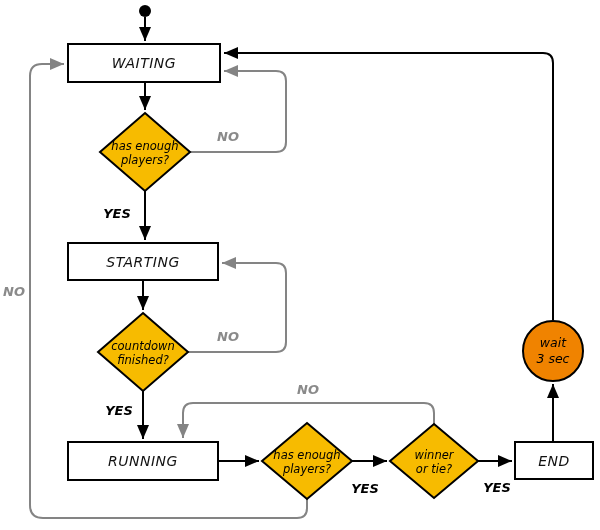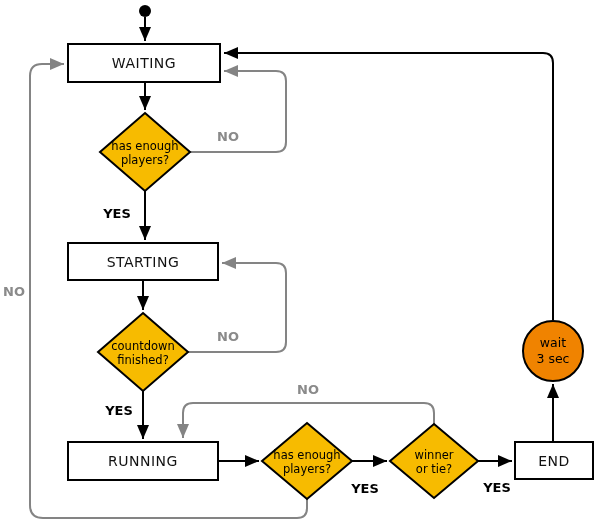--- a/index.html
+++ b/index.html
@@ -7,20 +7,21 @@
     padding: 0;
     background: #ffffff;
     font-family: "DejaVu Sans", "Liberation Sans", sans-serif;
   }
   .canvas-wrap {
     width: 600px;
     height: 530px;
     position: relative;
     background: #ffffff;
     overflow: hidden;
+    font-style: italic;
   }
   svg { display: block; }
   .edge {
     fill: none;
     stroke-width: 2;
   }
   .node-rect {
     fill: #ffffff;
     stroke: #000000;
     stroke-width: 2;

